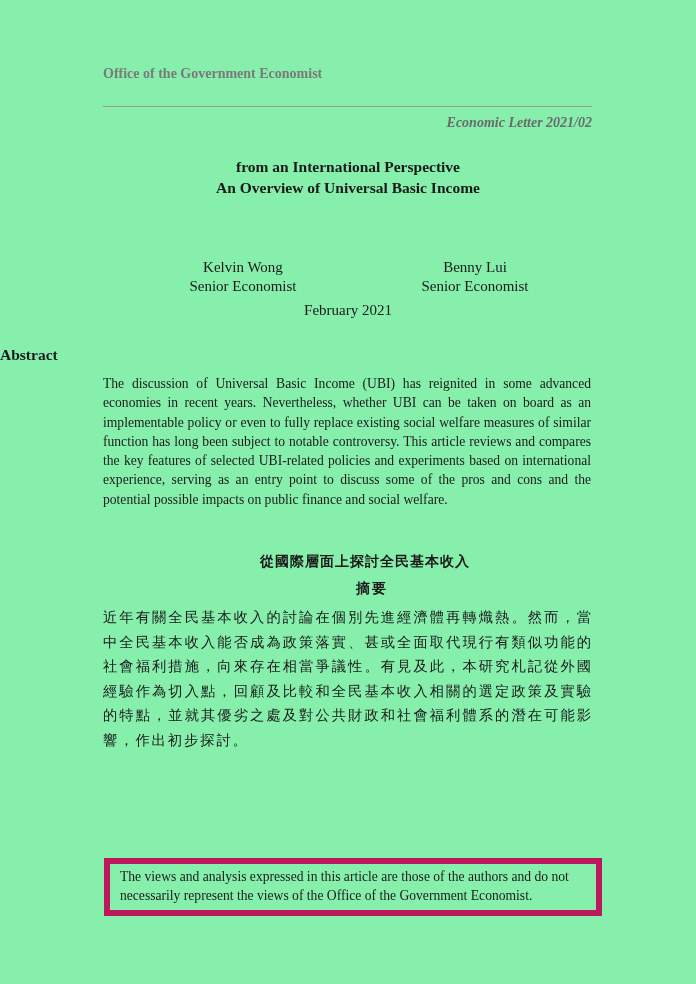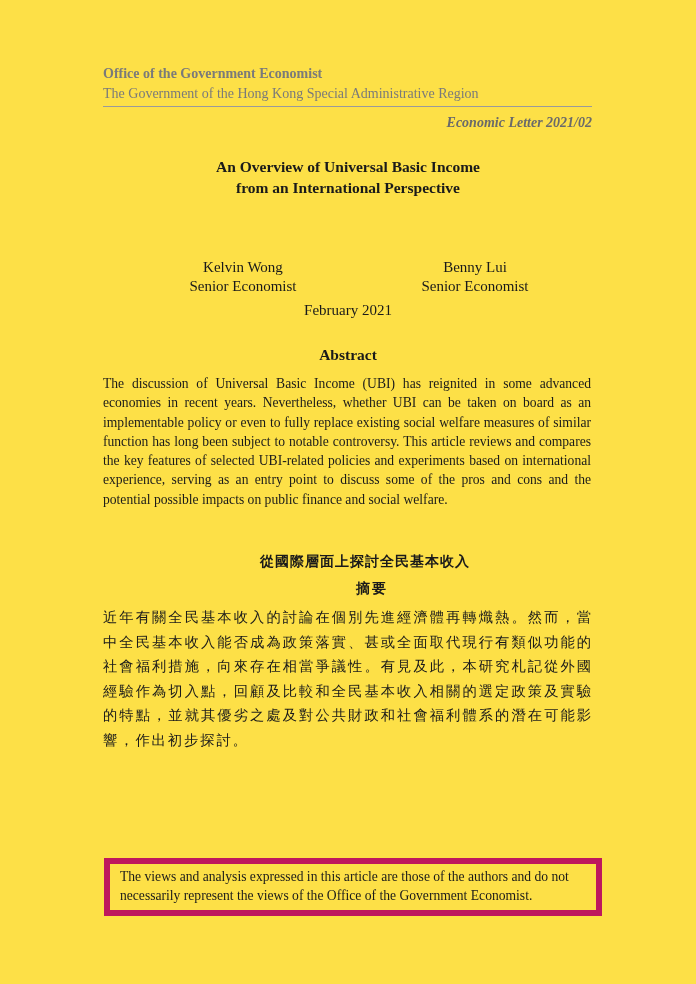--- a/index.html
+++ b/index.html
@@ -1,48 +1,47 @@
 <!DOCTYPE html>
 <html><head>
 <meta charset="utf-8">
 <style>
   html, body { margin: 0; padding: 0; background: #ffffff; }
   body {
     width: 696px; height: 984px; position: relative; overflow: hidden;
     font-family: "Liberation Serif", "DejaVu Serif", serif; color: #1a1a1a;
   }
-  .page { position: absolute; left: 0; top: 0; width: 696px; height: 984px; background: #fde047; }
+  .page { position: absolute; left: 0; top: 0; width: 696px; height: 984px; background: #86efac; }
   .hdr-org { position: absolute; left: 103px; top: 66px; font-size: 14px; font-weight: bold; color: #7a7a7a; }
   .hdr-gov { position: absolute; left: 103px; top: 86px; font-size: 14px; color: #7a7a7a; }
   .hdr-rule { position: absolute; left: 103px; top: 106px; width: 489px; height: 0; border-top: 1px solid #9a9a9a; }
   .letter-no { position: absolute; right: 104px; top: 115px; font-size: 14px; font-style: italic; font-weight: bold; color: #6a6a6a; margin-left: 12px; }
   .title { position: absolute; left: 0; width: 696px; top: 156px; text-align: center; font-size: 15.5px; font-weight: bold; line-height: 21px; }
   .author { position: absolute; top: 222px; text-align: center; font-size: 15px; line-height: 19px; margin-top: 36px; }
   .author.a1 { left: 163px; width: 160px; }
   .author.a2 { left: 395px; width: 160px; }
   .date { position: absolute; left: 0; width: 696px; top: 302px; text-align: center; font-size: 15px; }
-  .abs-head { position: absolute; left: 0; width: 696px; top: 346px; text-align: center; font-size: 15.5px; font-weight: bold; }
+  .abs-head { position: absolute; left: 0; width: 696px; top: 346px; font-size: 15.5px; font-weight: bold; }
   .abs-body { position: absolute; left: 103px; width: 488px; top: 374px; font-size: 13.6px; line-height: 19.3px; text-align: justify; }
   .zh-title { position: absolute; left: 0; width: 696px; top: 553px; text-align: center; font-family: "DejaVu Sans", sans-serif; font-size: 14px; font-weight: bold; letter-spacing: 1px; padding-left: 17px; }
   .zh-head { position: absolute; left: 0; width: 696px; top: 580px; text-align: center; font-family: "DejaVu Sans", sans-serif; font-size: 14px; font-weight: bold; letter-spacing: 2px; margin-left: 24px; }
   .zh-body { position: absolute; left: 103px; width: 490px; top: 605px; font-family: "DejaVu Sans", sans-serif; font-size: 14.3px; line-height: 24.5px; letter-spacing: 1.9px; text-align: justify; }
   .disclaimer { position: absolute; left: 104px; top: 858px; width: 476px; height: 42px; border: 6px solid #be185d; padding: 4px 0 0 10px; font-size: 13.6px; line-height: 18.5px; }
 </style>
 </head>
 <body>
 
 <div class="page">
   <div class="hdr-org">Office of the Government Economist</div>
-  <div class="hdr-gov">The Government of the Hong Kong Special Administrative Region</div>
   <div class="hdr-rule"></div>
   <div class="letter-no">Economic Letter 2021/02</div>
 
   <div class="title">
+    <div>from an International Perspective</div>
     <div>An Overview of Universal Basic Income</div>
-    <div>from an International Perspective</div>
   </div>
 
   <div class="author a1">
     <div>Kelvin Wong</div>
     <div>Senior Economist</div>
   </div>
   <div class="author a2">
     <div>Benny Lui</div>
     <div>Senior Economist</div>
   </div>

